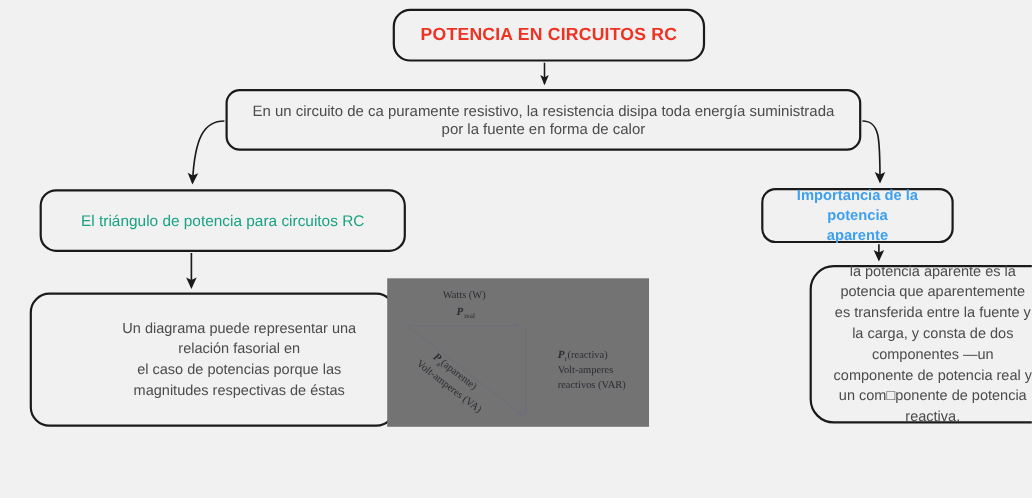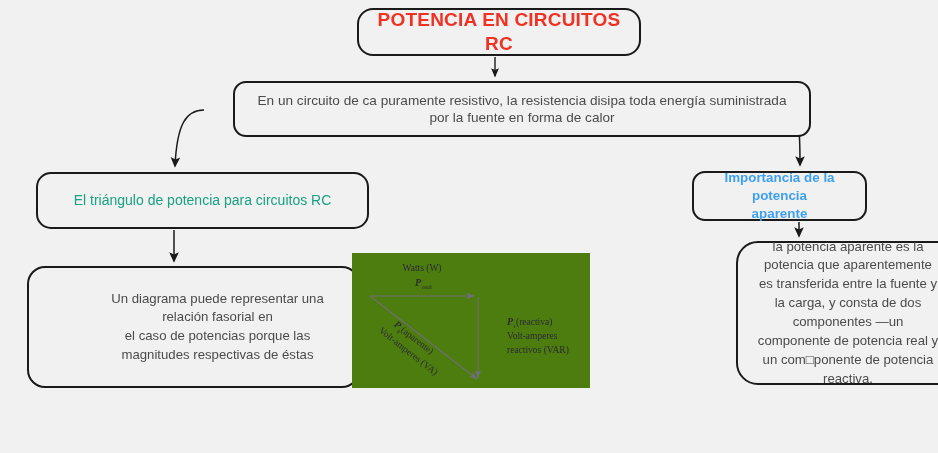--- a/index.html
+++ b/index.html
@@ -41,32 +41,31 @@
   #node-title {
     left: 357px;
     top: 8px;
     width: 284px;
     height: 48px;
     border-radius: 16px;
   }
   #node-title .txt {
     color: #f03223;
     font-weight: bold;
-    font-size: 19px;
+    font-size: 16px;
     letter-spacing: 0.2px;
   }
 
   
   #node-statement {
     left: 205px;
     top: 81px;
     width: 578px;
     height: 56px;
     border-radius: 13px;
-    margin-left: 28px;
   }
   #node-statement .txt {
     color: #4b4b4b;
     font-size: 13.6px;
   }
 
   
   #node-triangle-heading {
     left: 8px;
     top: 172px;
@@ -125,21 +124,21 @@
     line-height: 1.43;
   }
 
   
   #figure-power-triangle {
     position: absolute;
     left: 352px;
     top: 253px;
     width: 238px;
     height: 135px;
-    background: #4d7c0f;
+    background: #737373;
     overflow: hidden;
   }
   #figure-power-triangle svg {
     display: block;
   }
   .fig-label {
     font-family: "Liberation Serif", serif;
     fill: #2b2b33;
   }
   .fig-label-it {

